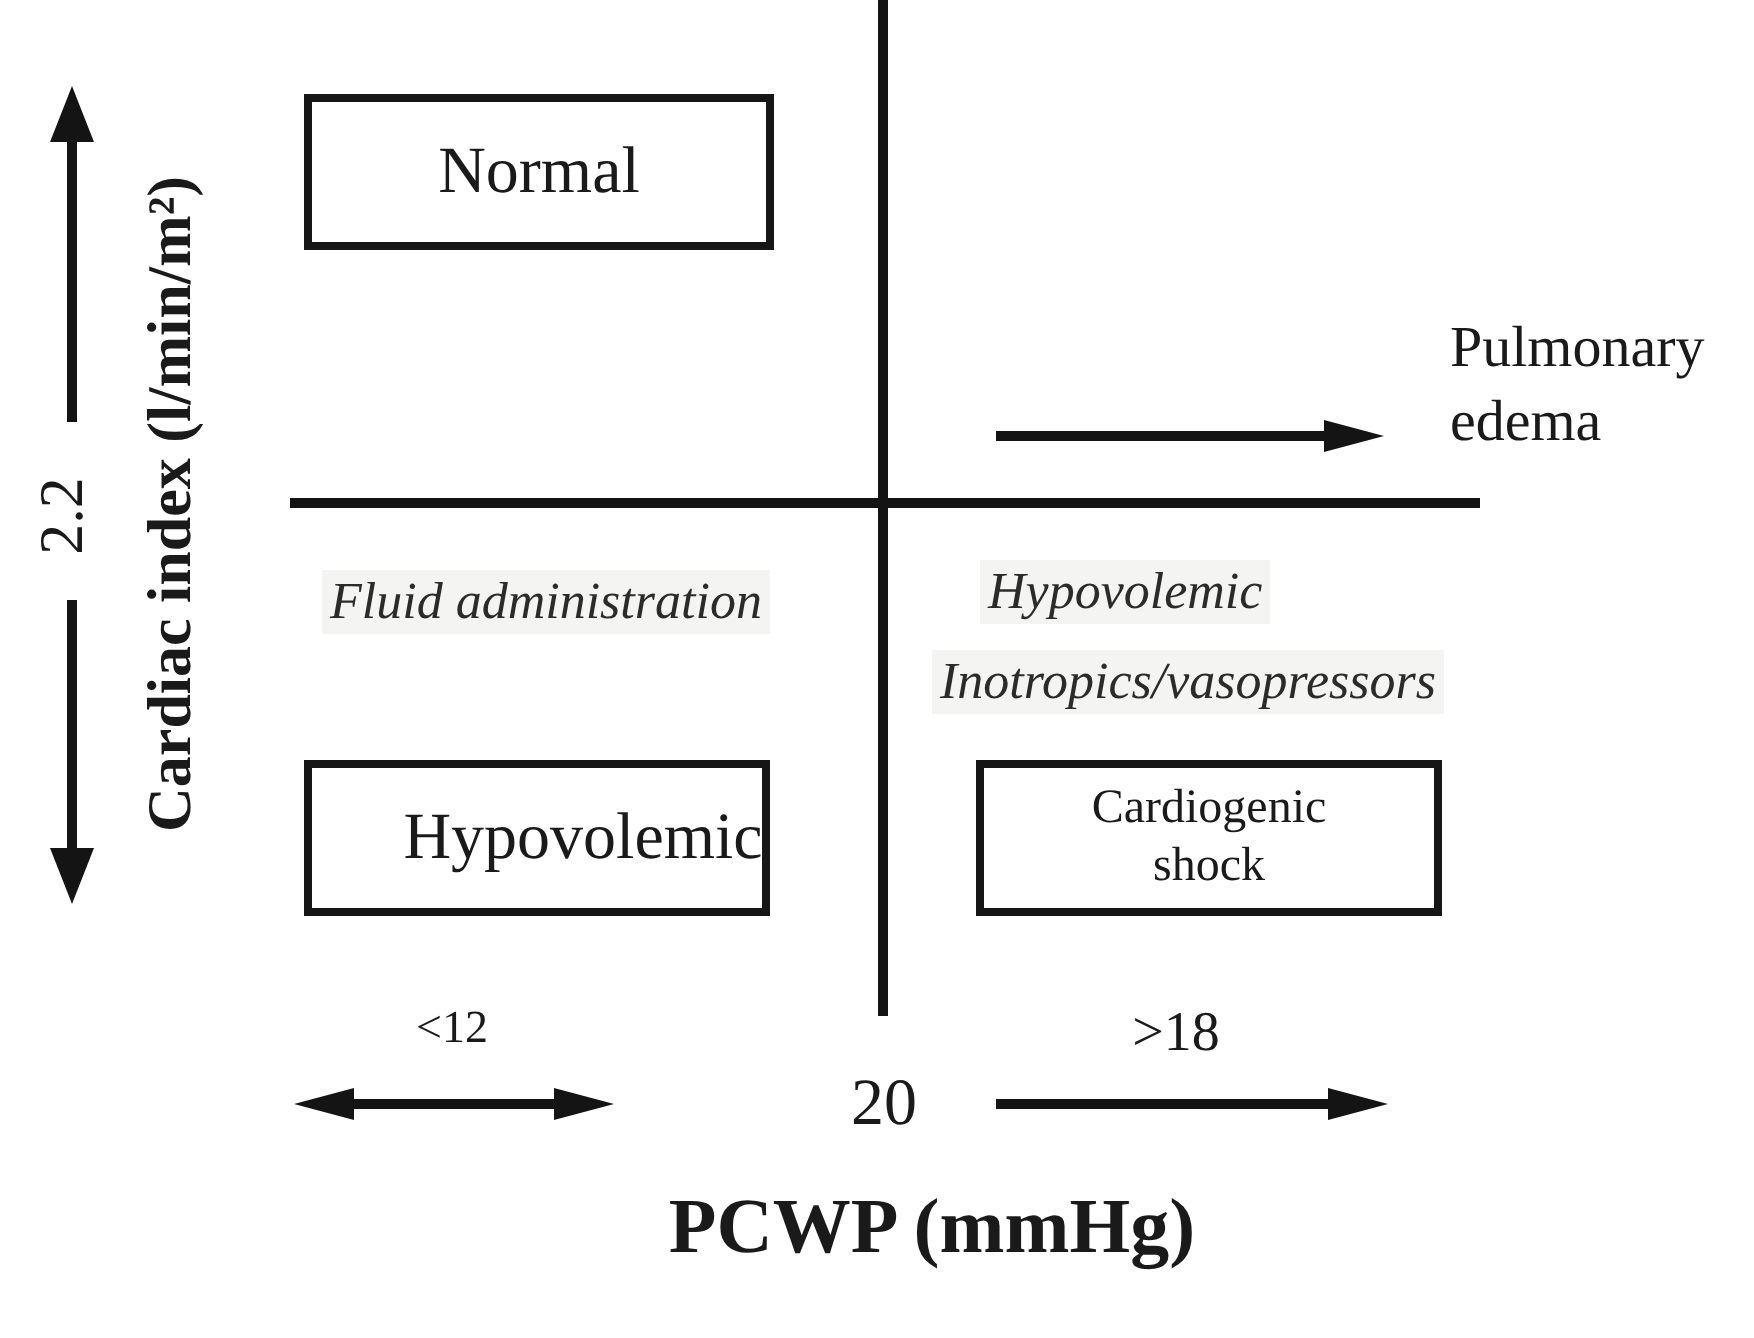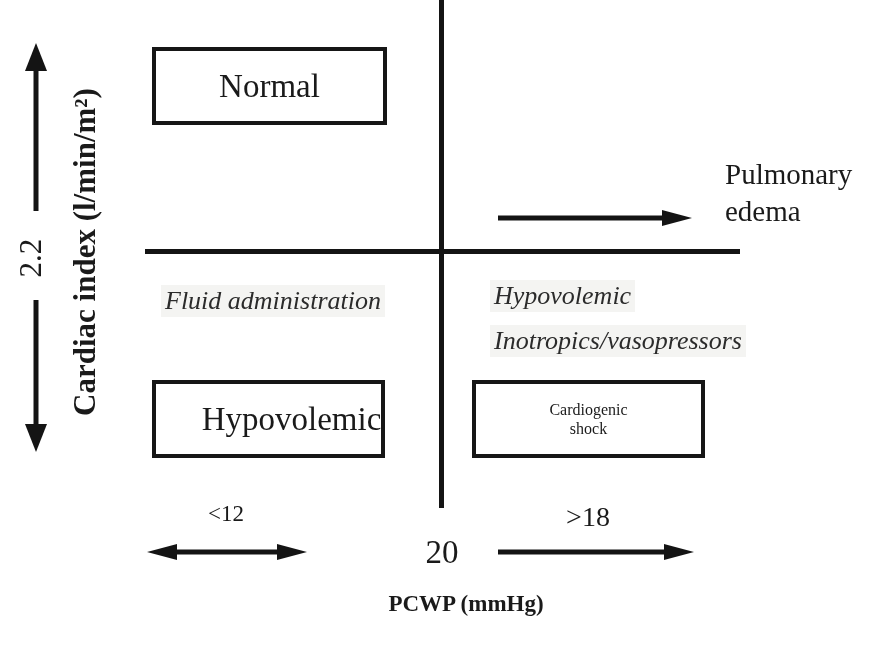--- a/index.html
+++ b/index.html
@@ -36,22 +36,22 @@
     box-sizing: border-box;
     display: flex;
     align-items: center;
     justify-content: center;
     text-align: center;
     font-size: 33px;
     background: #ffffff;
   }
   .box-normal      { left: 152px; top: 47px;  width: 235px; height: 78px; }
   .box-hypovolemic { left: 152px; top: 380px; width: 233px; height: 78px; padding-left: 46px; }
-  .box-cardiogenic { left: 472px; top: 380px; width: 233px; height: 78px;
-                     font-size: 16px; line-height: 1.2; }
+  .box-cardiogenic { left: 488px; top: 380px; width: 233px; height: 78px;
+                     font-size: 24px; line-height: 1.2; }
 
   .preline { white-space: pre-line; }
 
   
   .rot {
     transform: translate(-50%, -50%) rotate(-90deg);
     white-space: nowrap;
   }
   .y-threshold {
     left: 31px; top: 258px;
@@ -75,28 +75,28 @@
   .treatment {
     font-style: italic;
     font-size: 26px;
     color: #2b2b2b;
     background: #f4f4f2;
     padding: 1px 4px;
     white-space: nowrap;
   }
   .t-fluid       { left: 161px; top: 285px; font-style: italic; }
   .t-vasodil     { left: 490px; top: 280px; }
-  .t-inotropics  { left: 490px; top: 325px; }
+  .t-inotropics  { left: 466px; top: 325px; }
 
   
   .x-center { transform: translateX(-50%); white-space: nowrap; }
   .x-left-range  { left: 226px; top: 501px; font-size: 23px; }
   .x-right-range { left: 588px; top: 501px; font-size: 28px; }
   .x-threshold   { left: 442px; top: 534px; font-size: 33px; }
-  .x-axis-label  { left: 466px; top: 591px; font-size: 23px; font-weight: bold; }
+  .x-axis-label  { left: 466px; top: 591px; font-size: 39px; font-weight: bold; }
 
   svg { display: block; }
 </style>
 </head>
 <body>
 
 <div id="canvas">
 
   <div class="abs v-line"></div>
   <div class="abs h-line"></div>

